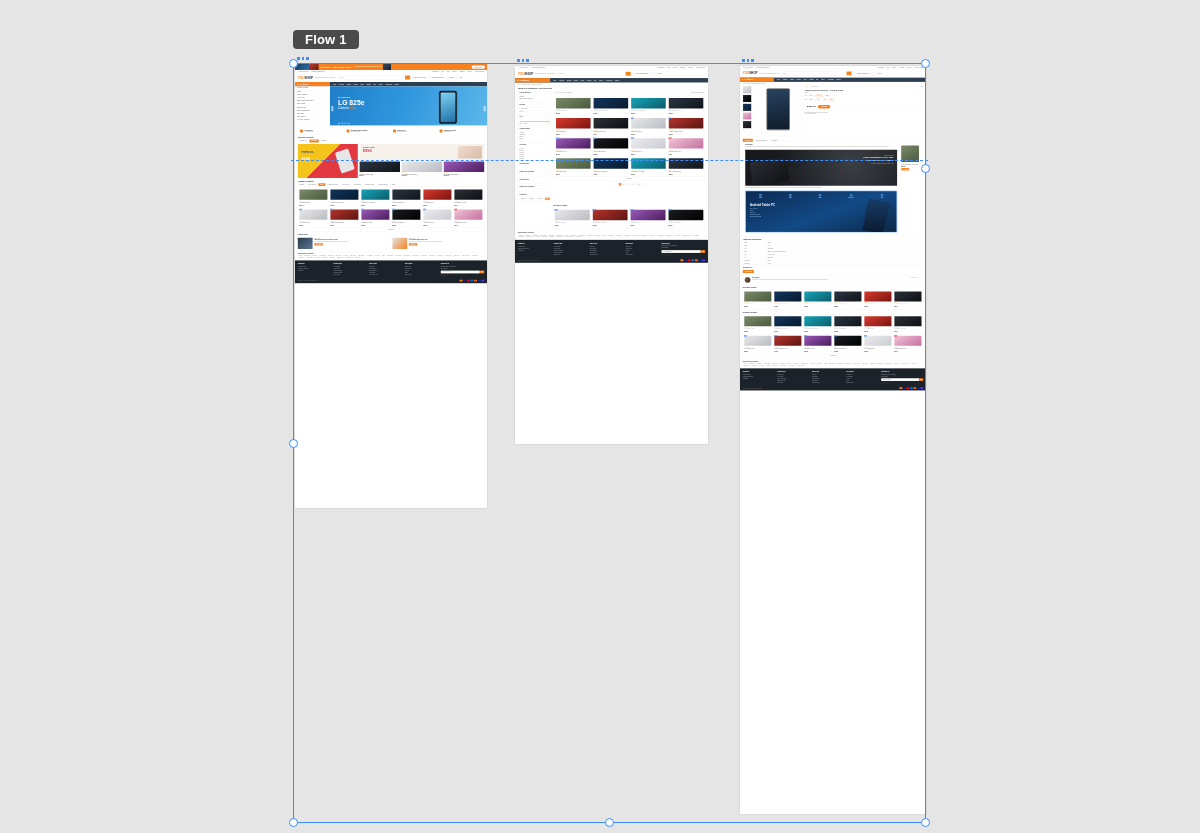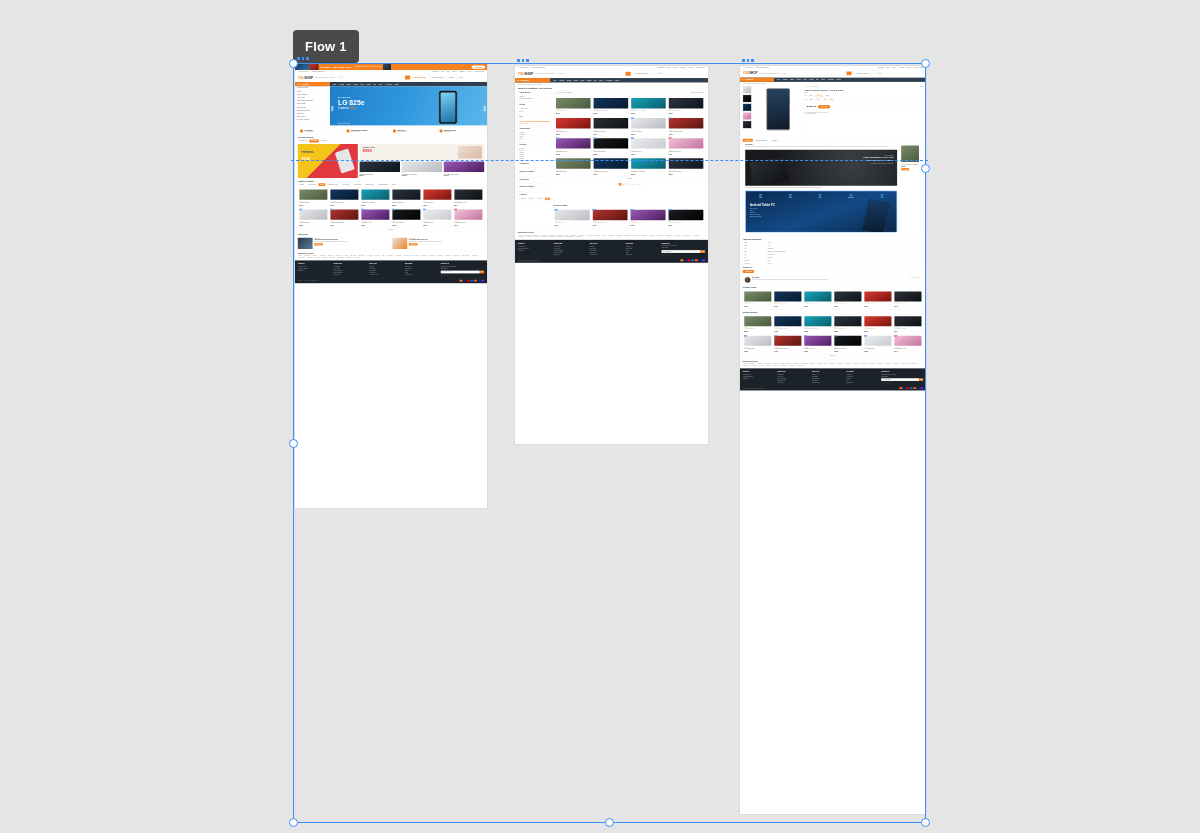--- a/index.html
+++ b/index.html
@@ -9,21 +9,21 @@
     font-family: "Liberation Sans", sans-serif;
     position: relative;
   }
   .canvas { position: absolute; inset: 0; }
 
   
   .flow-label {
     position: absolute; left: 293px; top: 30px;
     background: #4a4a4a; color: #fff;
     font-size: 13px; font-weight: 700;
-    padding: 9px 12px; border-radius: 4px;
+    padding: 2px 12px; border-radius: 4px;
     letter-spacing: .2px;
     white-space: nowrap;
   }
 
   
   .sel-box {
     position: absolute; left: 293px; top: 63px;
     width: 633px; height: 760px;
     border: 1.3px solid #3d8ef7;
     pointer-events: none;

